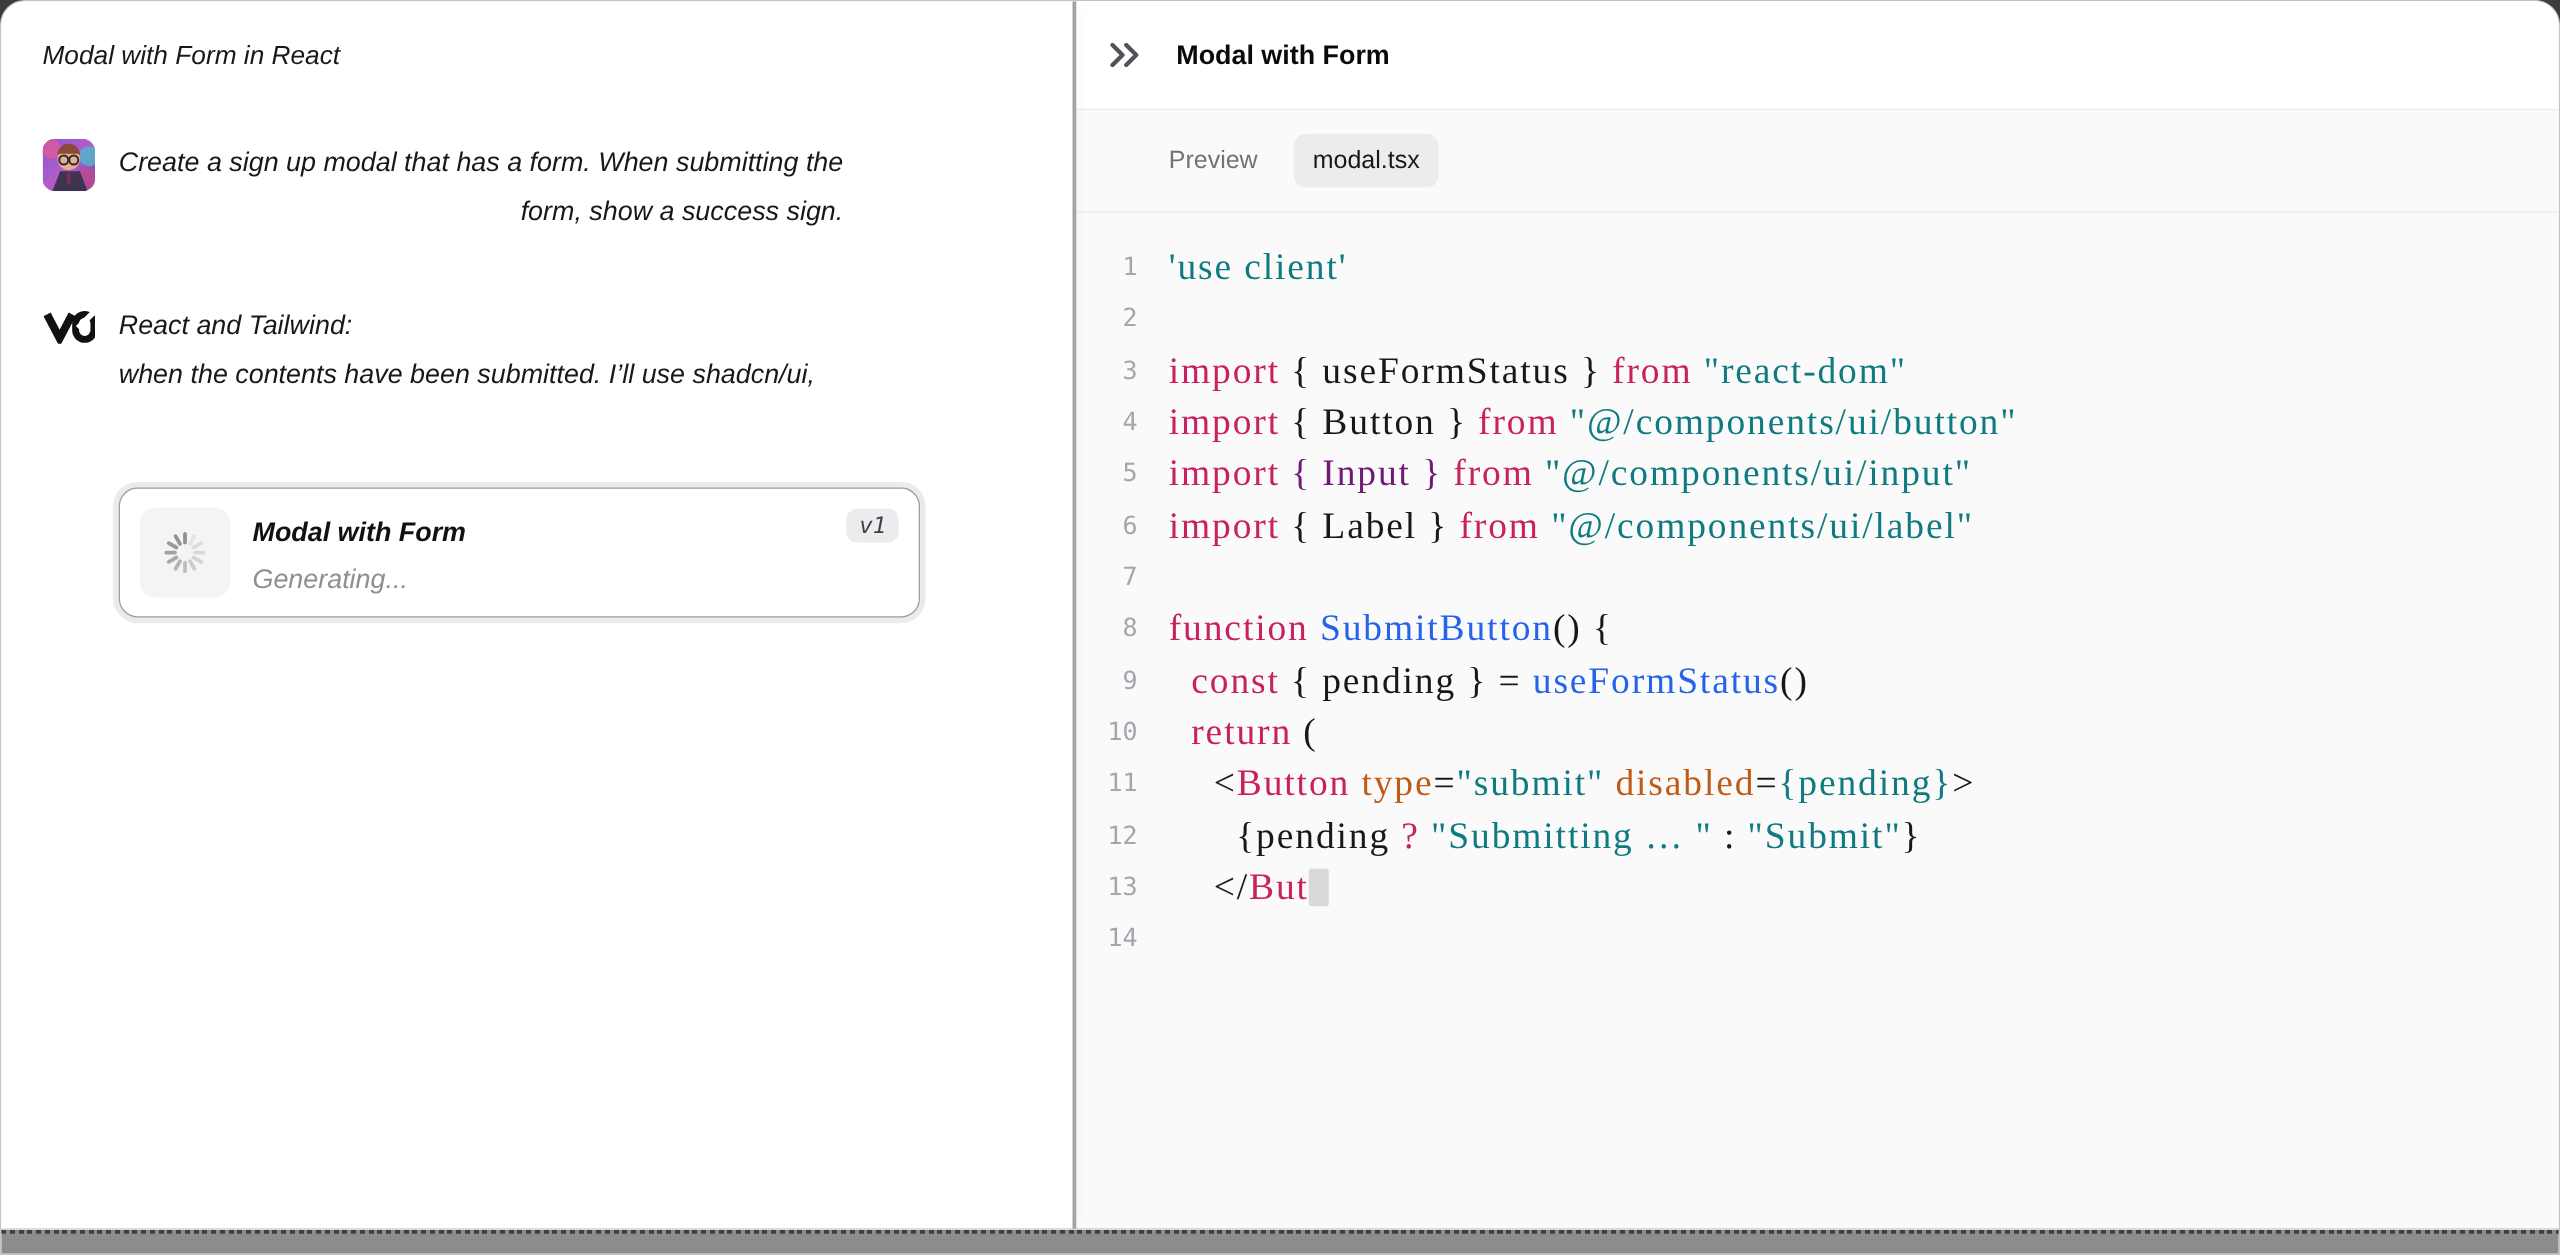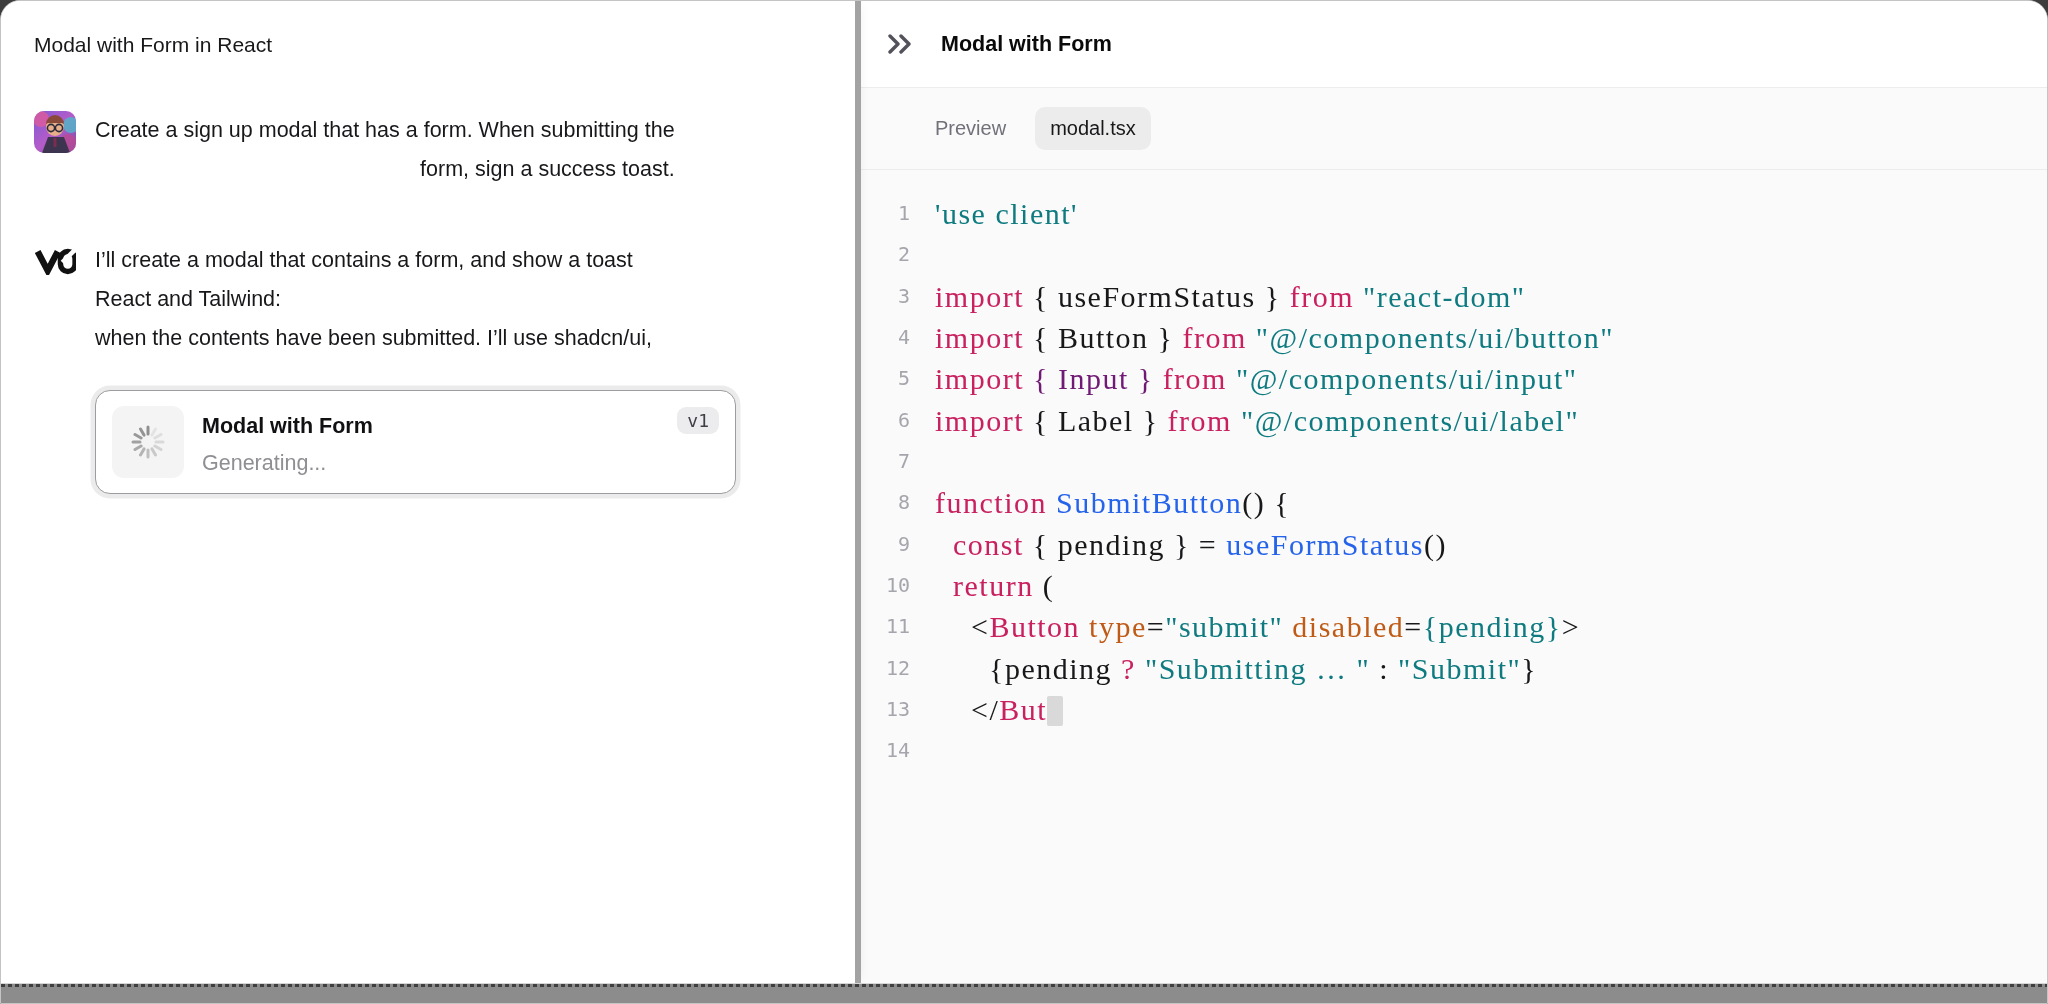--- a/index.html
+++ b/index.html
@@ -17,23 +17,24 @@
     border-radius:20px 20px 0 0;
     overflow:hidden;
     box-sizing:border-box;
     display:flex;flex-direction:column;
   }
   .main{display:flex;flex:1;min-height:0;}
 
   
   .left-panel{
     width:860px;min-width:860px;background:#ffffff;position:relative;
-    border-right:6px solid #a3a3a3;
+    border-right:3px solid #a3a3a3;
     box-shadow:4px 0 10px -4px rgba(0,0,0,0.05);
     box-sizing:border-box;
+    font-style:italic;
   }
   .chat-title{position:absolute;left:33px;top:32px;font-size:21px;color:#18181b;}
   .msg{position:absolute;left:33px;display:flex;align-items:flex-start;}
   .msg-user{top:110px;text-align:right;}
   .msg-assistant{top:240px;}
   .avatar{width:42px;height:42px;border-radius:10px;overflow:hidden;flex:none;}
   .v0-logo{width:42px;height:42px;flex:none;display:flex;align-items:flex-start;padding-top:7px;box-sizing:border-box;}
   .msg-text{margin-left:19px;font-size:21.5px;line-height:39px;color:#18181b;}
   .gen-card{
     position:absolute;left:94px;top:389px;width:641px;height:104px;box-sizing:border-box;
@@ -107,34 +108,33 @@
             <circle cx="21" cy="16" r="9" fill="#e8b08a"></circle>
             <path d="M12 13 a9 9 0 0 1 18 0 l-2 -1 h-14 Z" fill="#8a4a3a"></path>
             <circle cx="17" cy="17" r="3.6" fill="none" stroke="#2b2b3a" stroke-width="1.6"></circle>
             <circle cx="25" cy="17" r="3.6" fill="none" stroke="#2b2b3a" stroke-width="1.6"></circle>
             <line x1="20.5" y1="17" x2="21.5" y2="17" stroke="#2b2b3a" stroke-width="1.4"></line>
             <rect x="19.5" y="27" width="3" height="9" fill="#7a2d4e"></rect>
           </svg>
         </div>
         <div class="msg-text">
           <div>Create a sign up modal that has a form. When submitting the</div>
-          <div>form, sign a success toast.</div>
+          <div>form, show a success sign.</div>
         </div>
       </div>
 
       <div class="msg msg-assistant">
         <div class="v0-logo">
           <svg width="42" height="27" viewBox="0 0 46 28">
             <path d="M4 3 L15 24 L26 3" fill="none" stroke="#111111" stroke-width="7"></path>
             <rect x="29" y="3" width="16" height="22" rx="8" fill="none" stroke="#111111" stroke-width="6"></rect>
             <line x1="47" y1="-1" x2="31" y2="15" stroke="#ffffff" stroke-width="5"></line>
           </svg>
         </div>
         <div class="msg-text">
-          <div>I’ll create a modal that contains a form, and show a toast</div>
           <div>React and Tailwind:</div>
           <div>when the contents have been submitted. I’ll use shadcn/ui,</div>
         </div>
       </div>
 
       <div class="gen-card">
         <div class="spinner-tile">
           <svg width="36" height="36" viewBox="0 0 36 36">
             <g stroke="#8a8a8a" stroke-width="3" stroke-linecap="round">
               <line x1="18" y1="3" x2="18" y2="10" opacity="0.95"></line>

